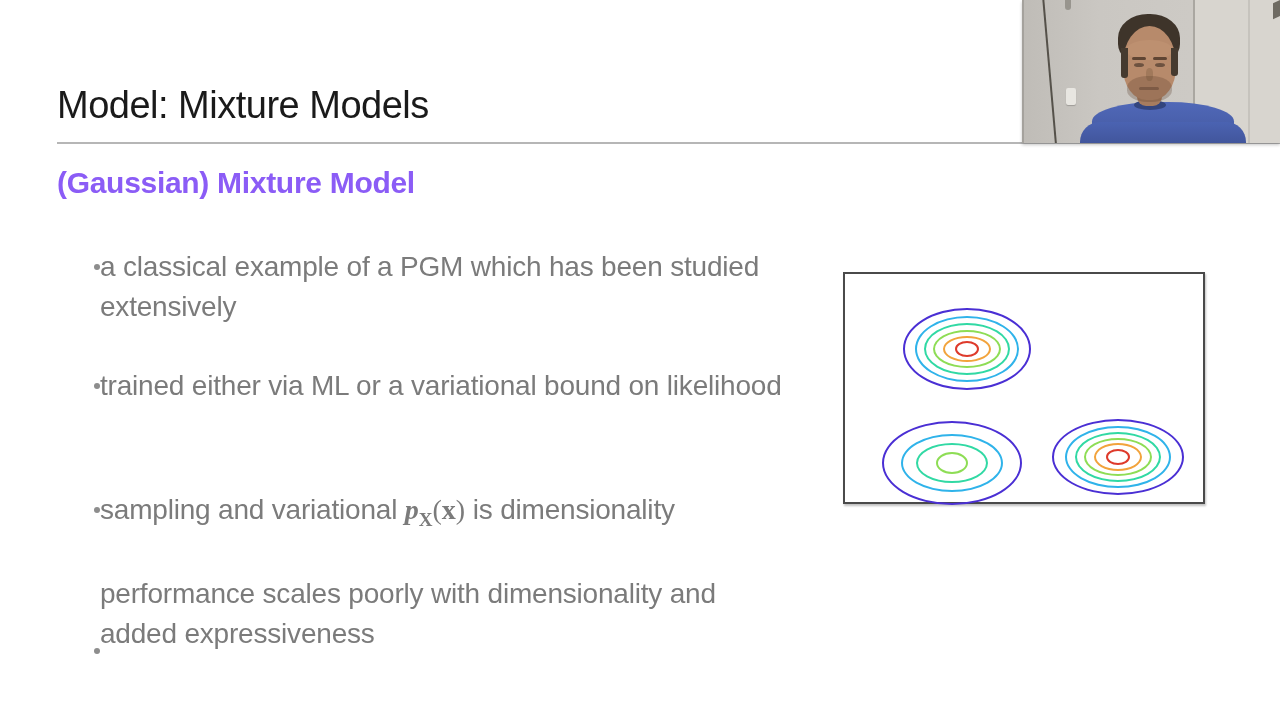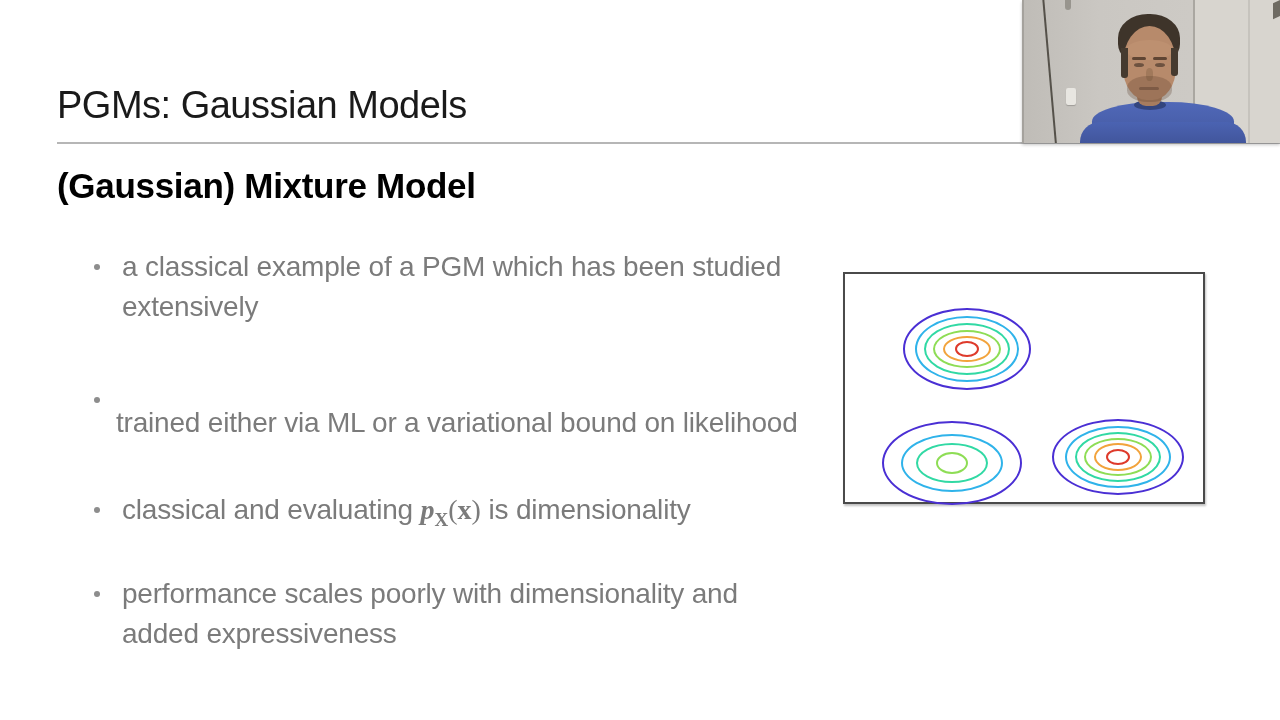--- a/index.html
+++ b/index.html
@@ -8,33 +8,33 @@
     overflow:hidden;font-family:"Liberation Sans",sans-serif;
   }
   .title{
     position:absolute;left:57px;top:84px;font-size:38px;line-height:42px;
     color:#1a1a1a;letter-spacing:-0.5px;
   }
   .rule{
     position:absolute;left:57px;top:142px;width:1223px;height:2px;background:#b6b6b6;
   }
   .heading{
-    position:absolute;left:57px;top:166px;font-size:35px;font-weight:bold;
-    color:#000000;letter-spacing:-0.3px;
+    position:absolute;left:57px;top:166px;font-size:30px;font-weight:bold;
+    color:#8b5cf6;letter-spacing:-0.3px;
   }
   .bullet{
     position:absolute;left:94px;display:flex;align-items:flex-start;
     color:#7b7b7b;font-size:28px;line-height:40px;letter-spacing:-0.2px;
   }
   .dot{flex:none;width:6px;height:6px;border-radius:50%;background:#8d8d8d;margin-top:17px;}
-  .btext{margin-left:22px;}
+  .btext{}
   .b1{top:247px;} .b1 .btext{max-width:680px;}
-  .b2{top:380px;flex-direction:column;} .b2 .btext{max-width:700px;}
+  .b2{top:366px;} .b2 .btext{max-width:700px;}
   .b3{top:490px;} .b3 .btext{white-space:nowrap;}
-  .b4{top:574px;} .b4 .btext{max-width:660px;}
+  .b4{top:574px;align-items:flex-end;} .b4 .btext{max-width:660px;}
   .math{font-family:Liberation Serif, serif;letter-spacing:0;}
   .math .mi{font-style:italic;font-weight:bold;}
   .math sub{font-weight:bold;font-size:0.68em;line-height:0;}
   .math .mb{font-weight:bold;}
   
   .figure{
     position:absolute;left:843px;top:272px;width:358px;height:228px;
     background:#fff;border:2px solid #4a4a4a;box-shadow:1px 2px 2px rgba(0,0,0,.25);
   }
   .ring{position:absolute;box-sizing:border-box;border:2px solid;border-radius:50%;}
@@ -71,37 +71,37 @@
     background:linear-gradient(180deg,#5068b8,#43589f);border-radius:46% 46% 0 0;}
   .wc-shoulders{left:58px;top:122px;width:166px;height:22px;
     background:linear-gradient(180deg,#4b63b2,#41559b);border-radius:20px 20px 0 0;}
   .wc-collar{left:112px;top:100px;width:32px;height:10px;background:#33457e;border-radius:50%;}
 </style>
 </head>
 <body>
 
 <div class="slide">
 
-  <div class="title">PGMs: Gaussian Models</div>
+  <div class="title">Model: Mixture Models</div>
   <div class="rule"></div>
   <div class="heading">(Gaussian) Mixture Model</div>
 
   <div class="bullet b1">
     <span class="dot"></span>
     <span class="btext">a classical example of a PGM which has been studied extensively</span>
   </div>
 
   <div class="bullet b2">
     <span class="dot"></span>
     <span class="btext">trained either via ML or a variational bound on likelihood</span>
   </div>
 
   <div class="bullet b3">
     <span class="dot"></span>
-    <span class="btext"><span>classical and evaluating </span><span class="math"><span class="mi">p</span><sub>X</sub><span>(</span><span class="mb">x</span><span>)</span></span><span> is dimensionality</span></span>
+    <span class="btext"><span>sampling and variational </span><span class="math"><span class="mi">p</span><sub>X</sub><span>(</span><span class="mb">x</span><span>)</span></span><span> is dimensionality</span></span>
   </div>
 
   <div class="bullet b4">
     <span class="dot"></span>
     <span class="btext">performance scales poorly with dimensionality and added expressiveness</span>
   </div>
 
   <div class="figure">
       <div class="ring" style="left: 58px; top: 34px; width: 128px; height: 82px; border-color: rgb(74, 47, 212);"></div>
       <div class="ring" style="left: 70px; top: 42px; width: 104px; height: 66px; border-color: rgb(47, 179, 234);"></div>

